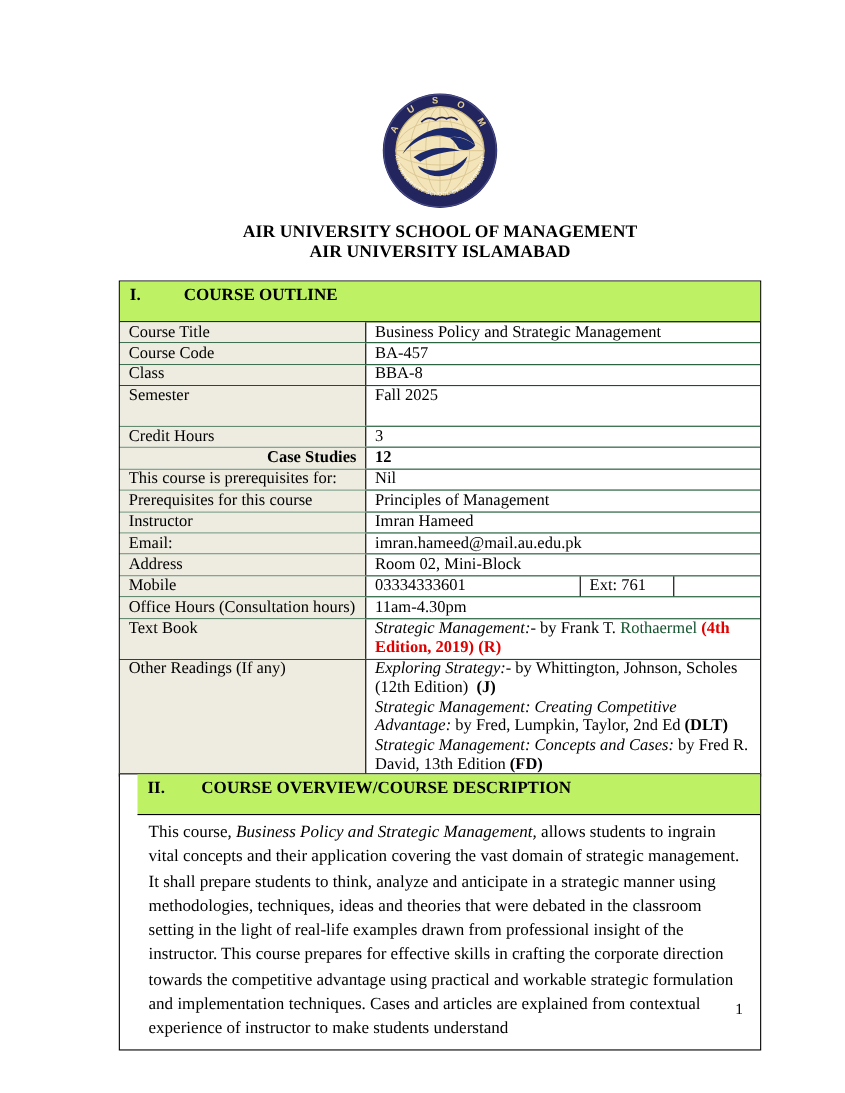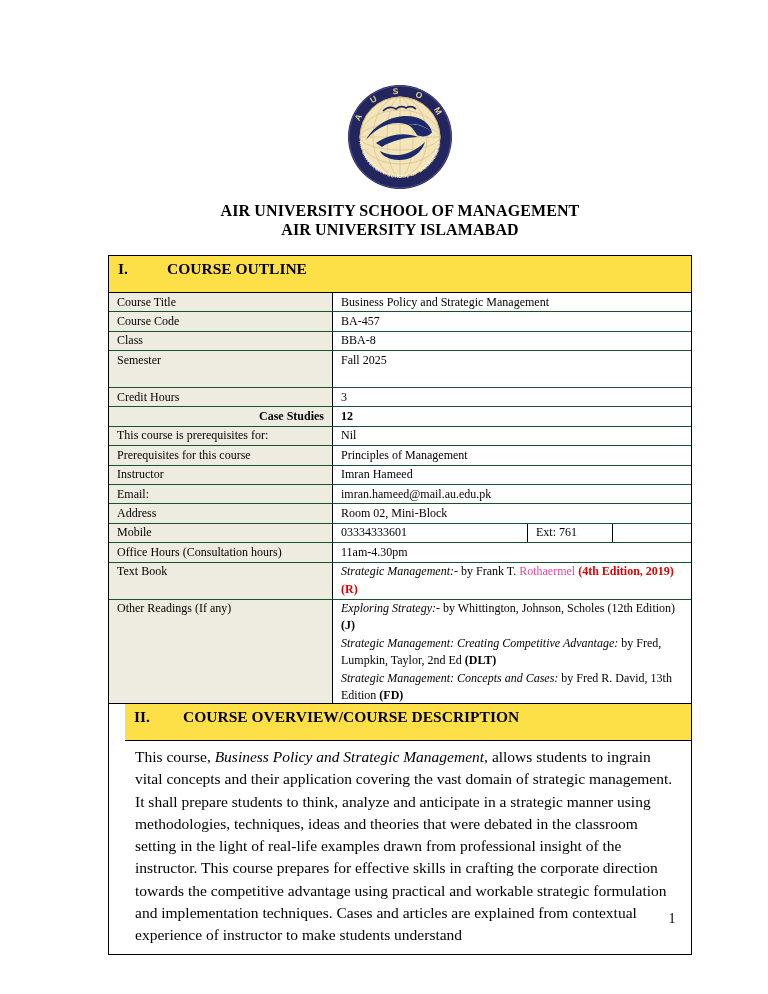--- a/index.html
+++ b/index.html
@@ -26,28 +26,28 @@
 
   
   .sect {
     position:absolute; left:108px; width:584px;
     border:1px solid #000; background:#fff;
   }
   #sect1 { top:255px; }
   #sect2 { top:703px;padding-left:16px; }
 
   .sect-head {
-    background:#fde047;
+    background:#bef264;
     padding:4px 8px 14px 9px;
     font-weight:bold; font-size:15.5px; line-height:18px;
     border-bottom:1px solid #000;
   }
   .sect-num { display:inline-block; width:49px; }
 
-  .trow { display:flex; font-size:12px; line-height:17.4px; }
+  .trow { display:flex; font-size:15px; line-height:17.4px; }
   .trow + .trow { border-top:1px solid #14532d; }
   .tlabel {
     flex:0 0 224px; background:#eeece1;
     border-right:1px solid #000;
     padding:0.5px 8px; white-space:pre-wrap;
   }
   .tcell { flex:1 1 auto; padding:0.5px 8px; white-space:pre-wrap; min-height:18px; }
   .tcell.fixed { flex-grow:0; flex-shrink:0; border-right:1px solid #000; }
 
   .para {
@@ -166,21 +166,21 @@
           <div class="tcell fixed" style="flex-basis: 195px;"><span>03334333601</span></div>
           <div class="tcell fixed" style="flex-basis: 85px;"><span>Ext: 761</span></div>
           <div class="tcell"><span></span></div>
         </div>
         <div class="trow">
           <div class="tlabel">Office Hours (Consultation hours)</div>
           <div class="tcell"><span>11am-4.30pm</span></div>
         </div>
         <div class="trow">
           <div class="tlabel">Text Book</div>
-          <div class="tcell"><span class="i">Strategic Management:-</span><span> by Frank T. </span><span style="color: #ec4899;">Rothaermel </span><span class="b" style="color: rgb(224, 0, 0);">(4th Edition, 2019) (R)</span></div>
+          <div class="tcell"><span class="i">Strategic Management:-</span><span> by Frank T. </span><span style="color: #14532d;">Rothaermel </span><span class="b" style="color: rgb(224, 0, 0);">(4th Edition, 2019) (R)</span></div>
         </div>
         <div class="trow">
           <div class="tlabel">Other Readings (If any)</div>
           <div class="tcell"><span class="i">Exploring Strategy:-</span><span> by Whittington, Johnson, Scholes (12th Edition)  </span><span class="b">(J)</span><span>
 </span><span class="i">Strategic Management: Creating Competitive Advantage:</span><span> by Fred, Lumpkin, Taylor, 2nd Ed </span><span class="b">(DLT)</span><span>
 </span><span class="i">Strategic Management: Concepts and Cases:</span><span> by Fred R. David, 13th Edition </span><span class="b">(FD)</span></div>
         </div>
       </div>
   </div>
 

